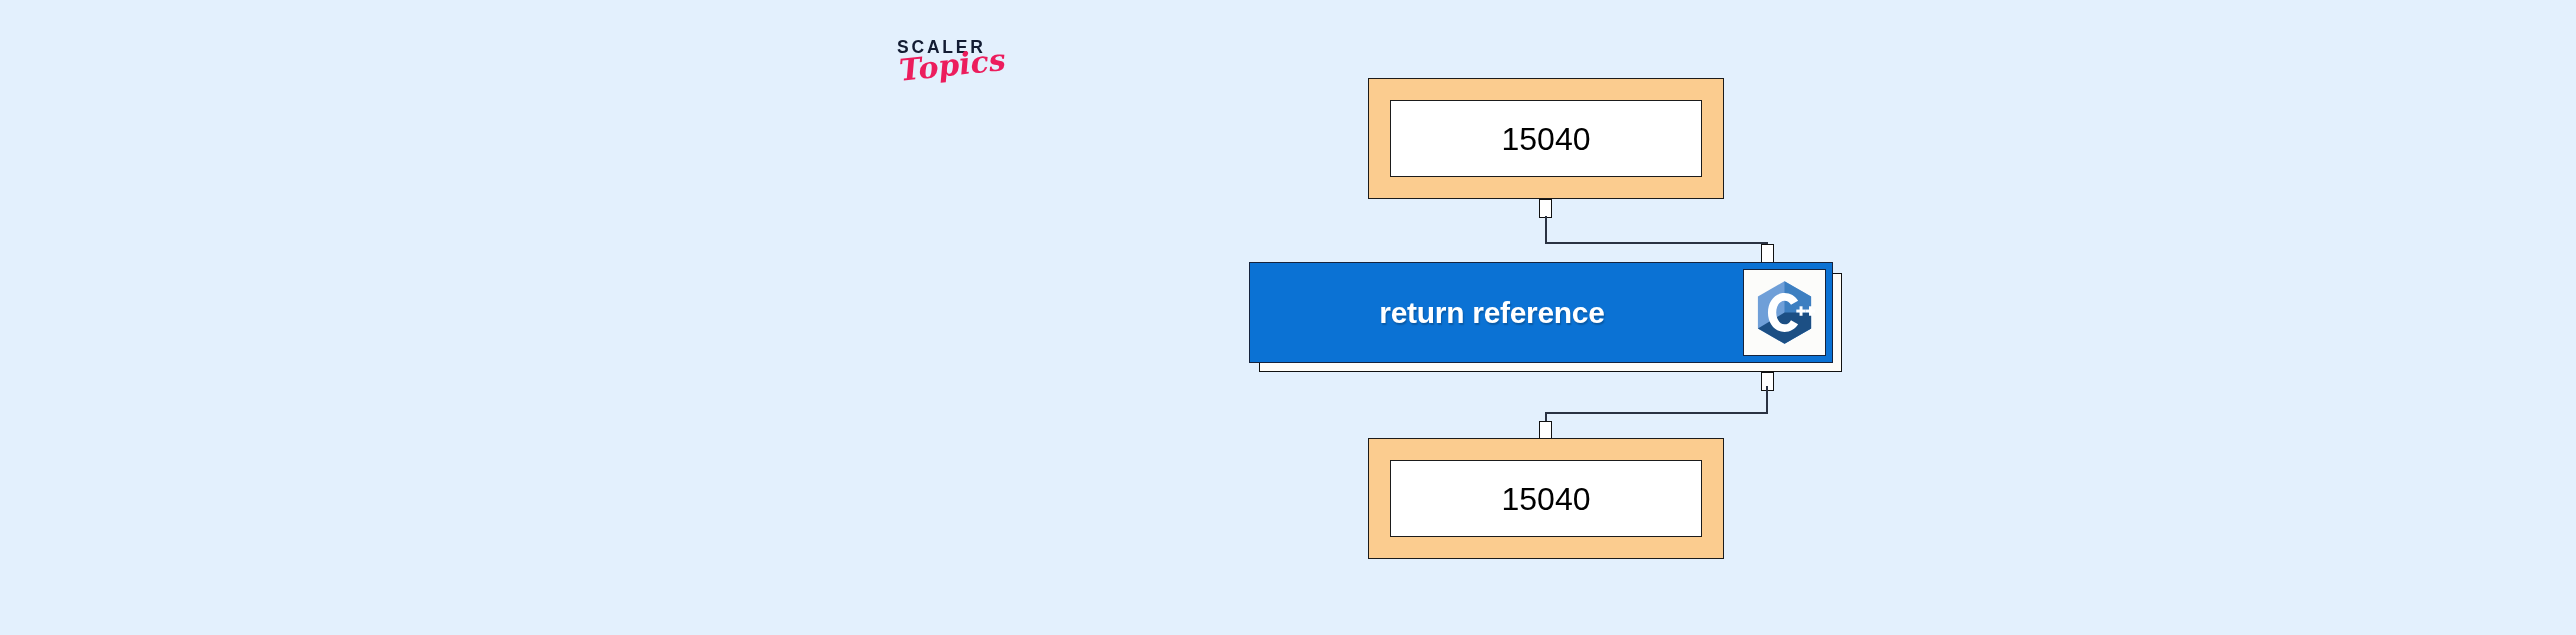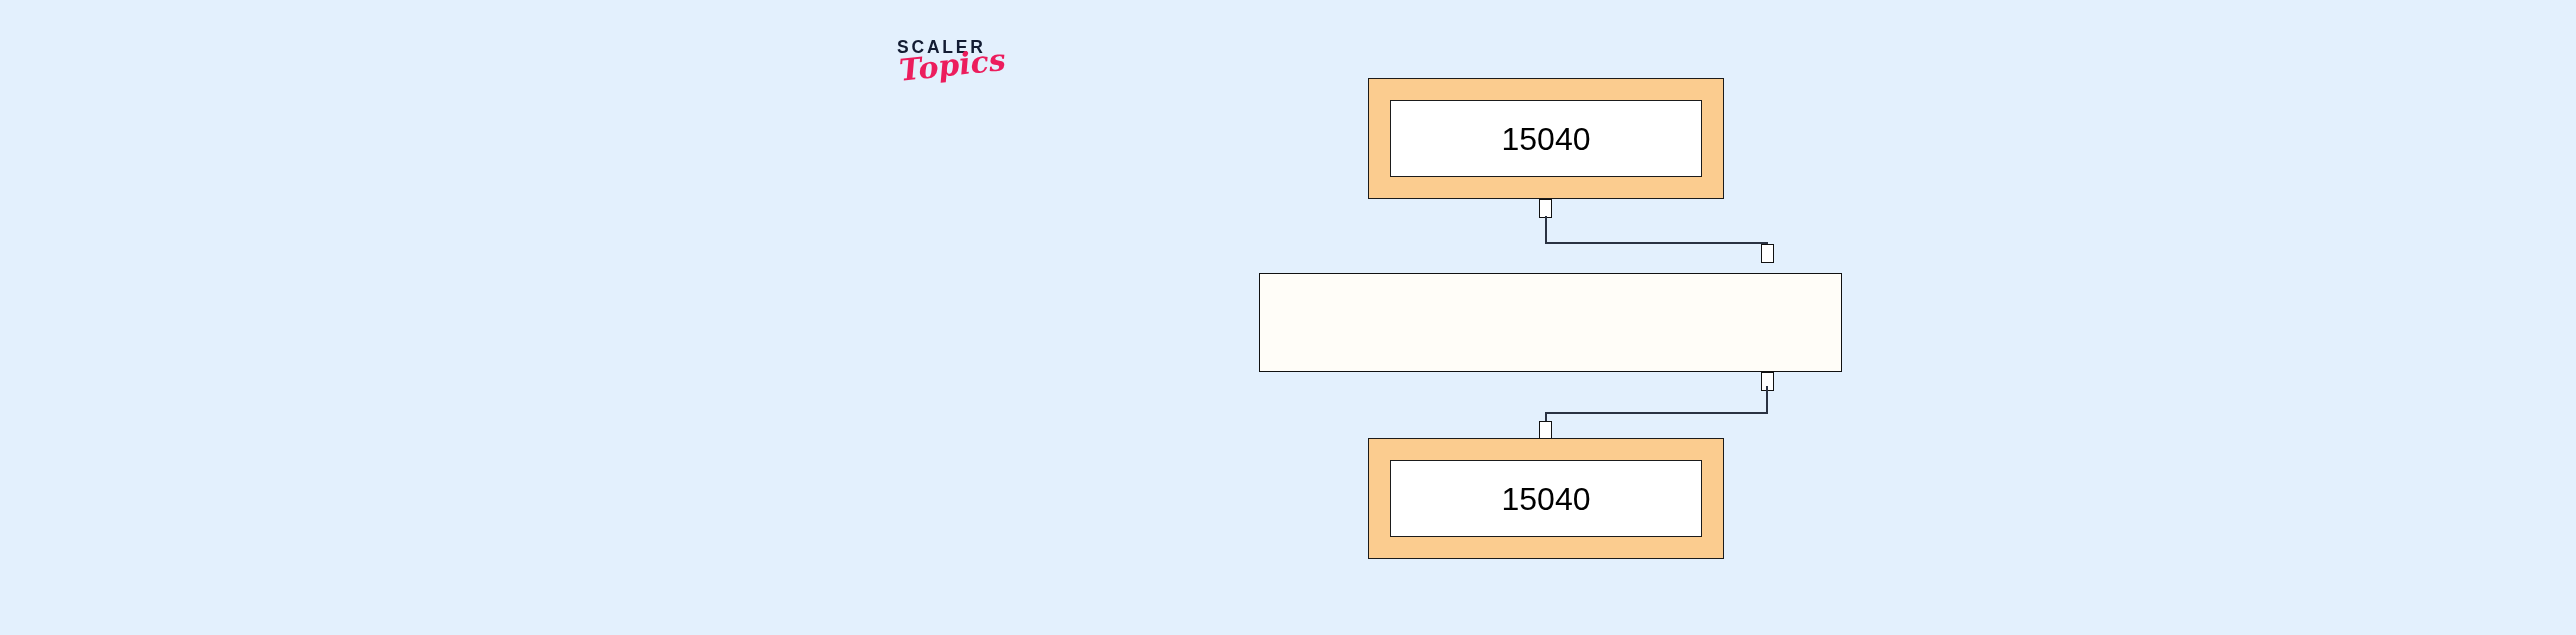--- a/index.html
+++ b/index.html
@@ -177,20 +177,35 @@
     </div>
   </div>
 
   <div class="conn-tab" style="left:1539px; top:199px;"></div>
   <div class="conn-line conn-v" style="left:1545px; top:216px; height:27px;"></div>
   <div class="conn-line conn-h" style="left:1545px; top:242px; width:223px;"></div>
   <div class="conn-line conn-v" style="left:1766px; top:242px; height:18.5px;"></div>
   <div class="conn-tab" style="left:1761px; top:244px;"></div>
 
   <div class="bar-shadow"></div>
+  <div class="bar">
+    <div class="bar-label">return reference</div>
+    <div class="cpp-card">
+      <svg class="cpp-logo" viewBox="0 0 100 110" aria-hidden="true">
+        <polygon points="50,2 95,28 95,82 50,108 5,82 5,28" fill="#6f9fd8"></polygon>
+        <polygon points="50,2 95,28 95,82 50,108" fill="#3d7fc1"></polygon>
+        <polygon points="5,82 50,108 95,82 95,55 50,55" fill="#1c4f84"></polygon>
+        <path d="M50,22 C34,22 22,36 22,55 C22,74 34,88 50,88 C60,88 68,83 73,75 L61,68 C58,73 55,75 50,75 C42,75 36,66 36,55 C36,44 42,35 50,35 C55,35 58,37 61,42 L73,35 C68,27 60,22 50,22 Z" fill="#ffffff"></path>
+        <rect x="70" y="50" width="16" height="5" fill="#ffffff"></rect>
+        <rect x="75.5" y="44.5" width="5" height="16" fill="#ffffff"></rect>
+        <rect x="86" y="50" width="16" height="5" fill="#ffffff"></rect>
+        <rect x="91.5" y="44.5" width="5" height="16" fill="#ffffff"></rect>
+      </svg>
+    </div>
+  </div>
 
   <div class="conn-tab" style="left:1761px; top:372px;"></div>
   <div class="conn-line conn-v" style="left:1766px; top:386px; height:27px;"></div>
   <div class="conn-line conn-h" style="left:1545px; top:412px; width:223px;"></div>
   <div class="conn-line conn-v" style="left:1545px; top:412px; height:23px;"></div>
   <div class="conn-tab" style="left:1539px; top:421px;"></div>
 
   <div class="value-box" id="box-bottom">
     <div class="value-box-inner">
       <span class="value-text">15040</span>

